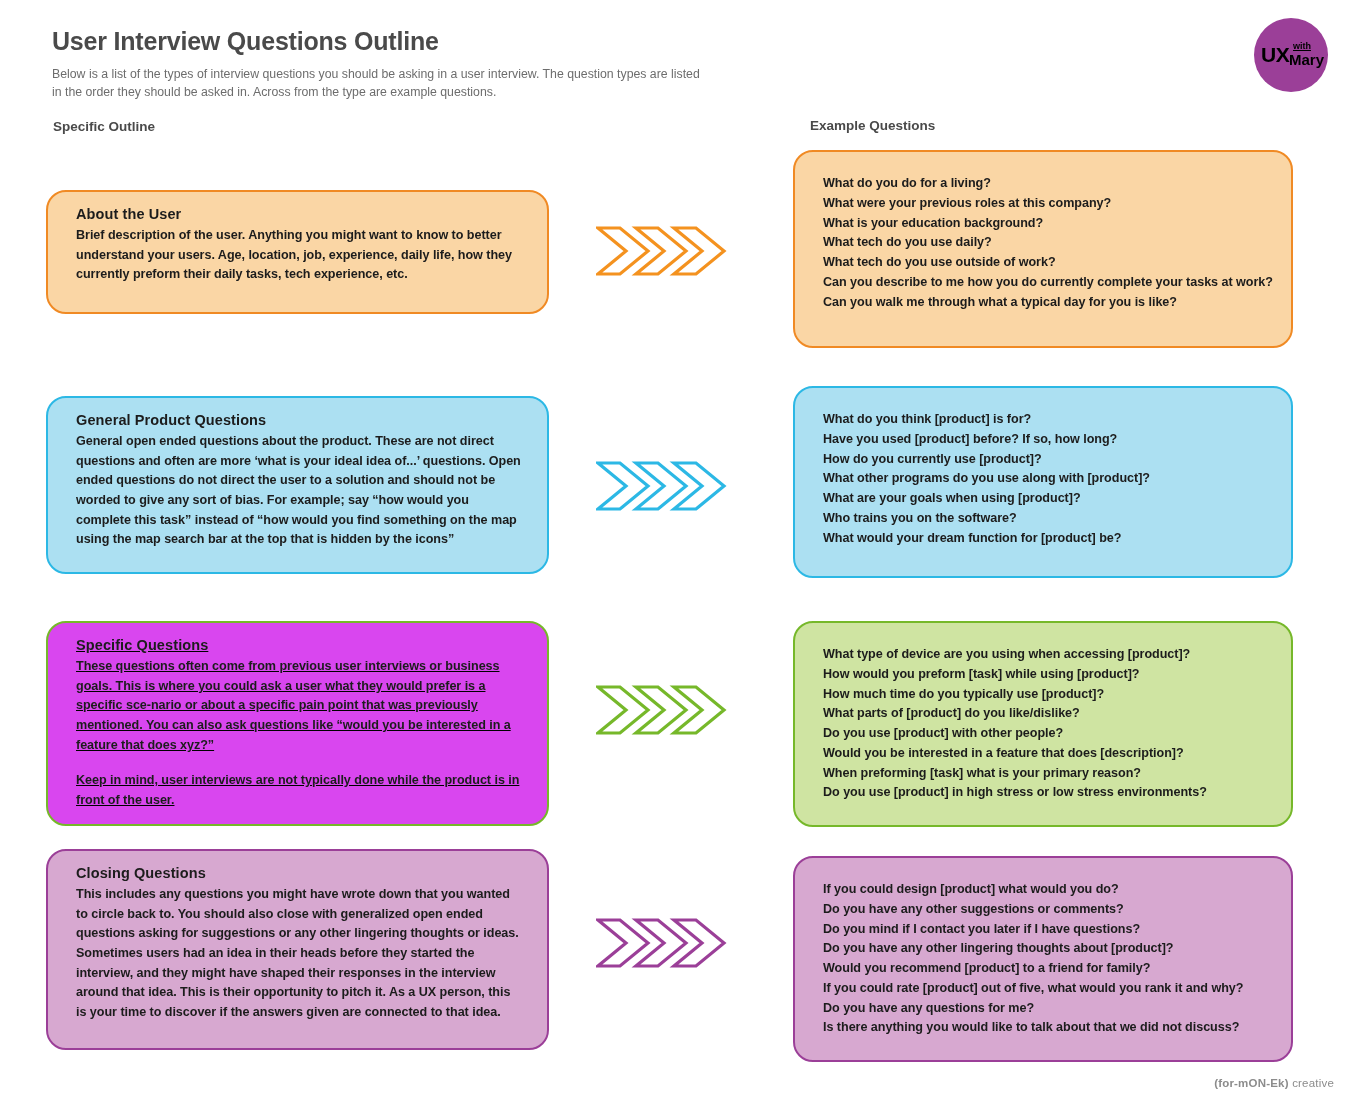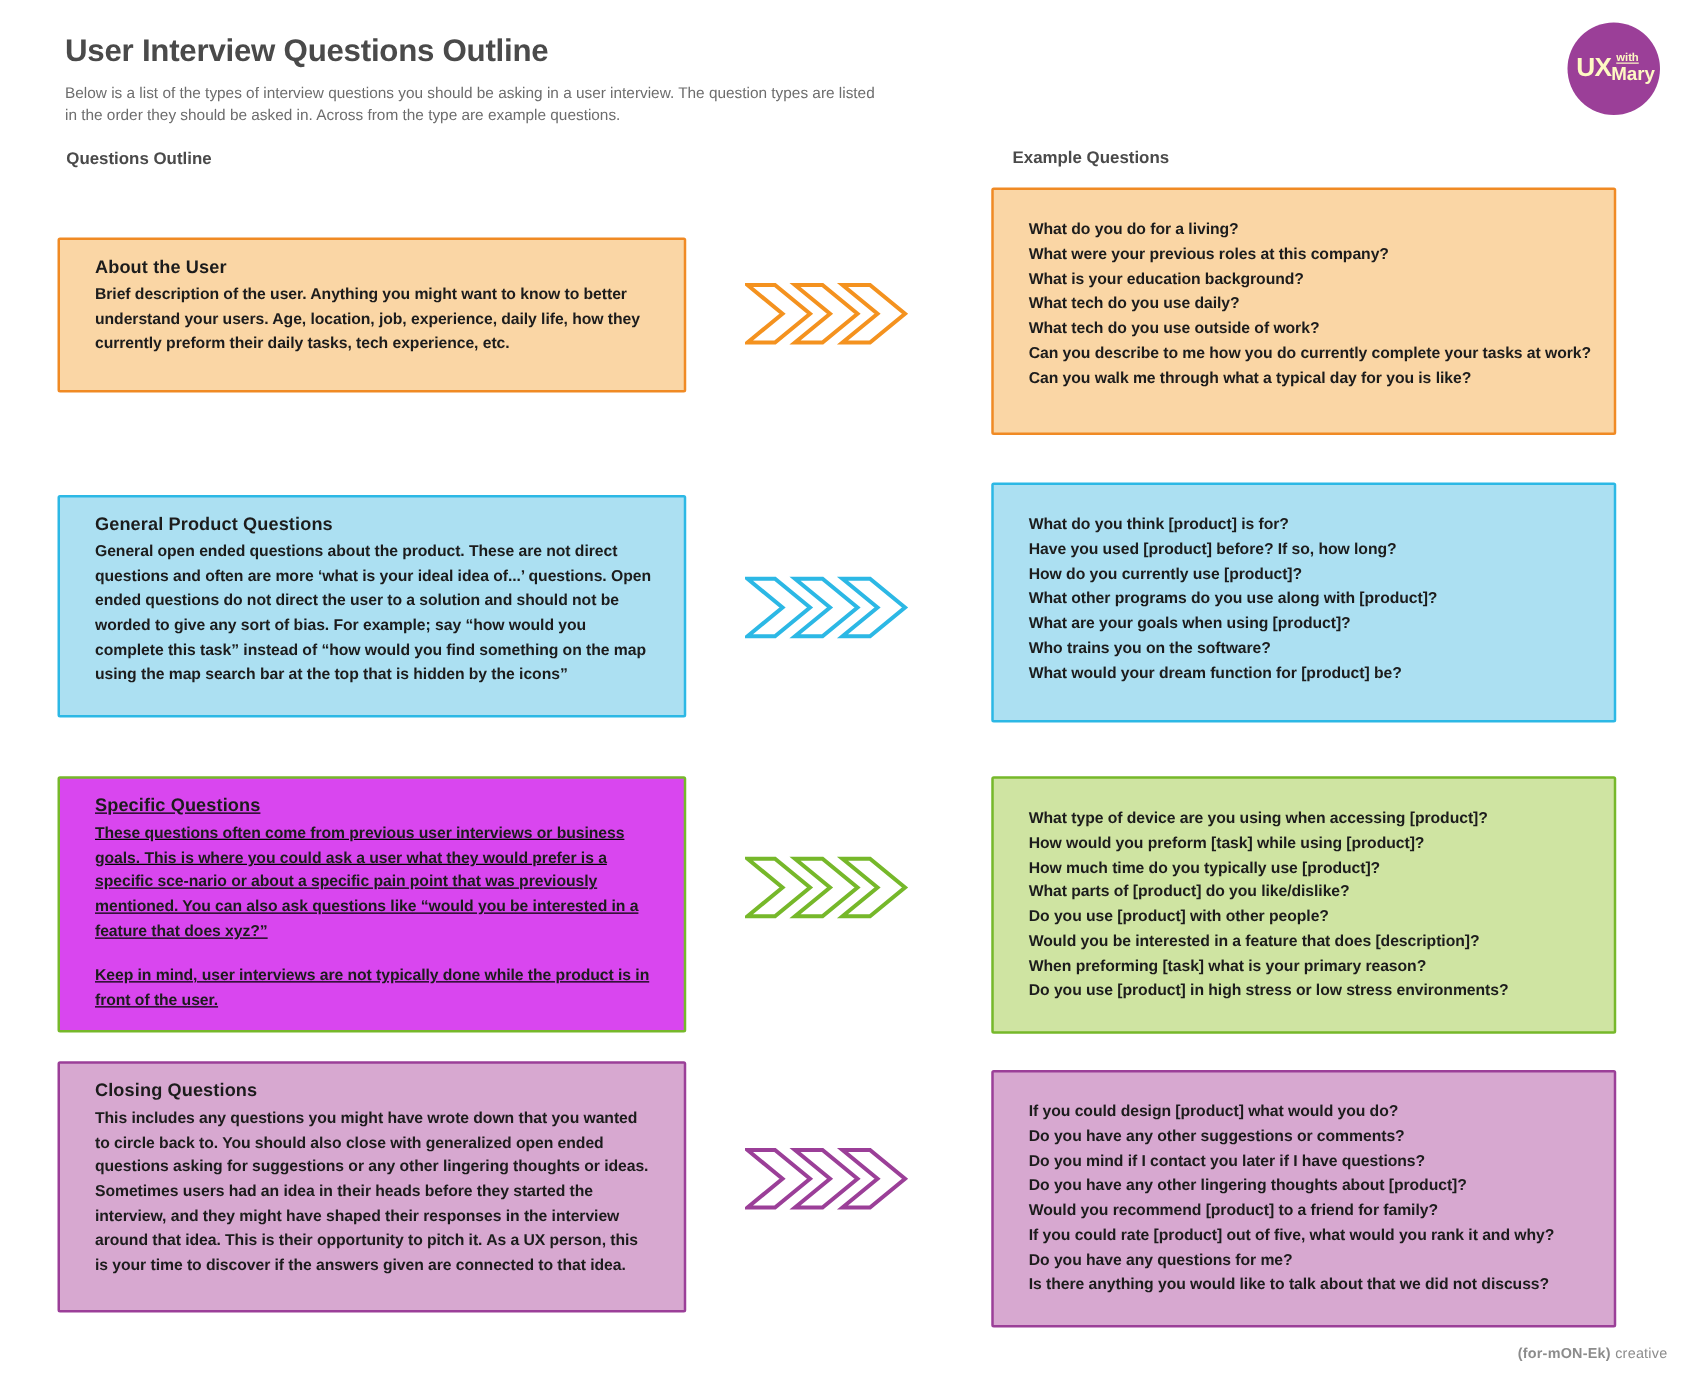--- a/index.html
+++ b/index.html
@@ -54,21 +54,21 @@
     border-radius: 50%;
     background: #9b3f98;
     display: flex;
     align-items: center;
     justify-content: center;
   }
   .logo-inner {
     position: relative;
     width: 62px;
     height: 40px;
-    color: #fef9c3;
+    color: #000000;
     text-align: center;
   }
   .logo-ux {
     position: absolute;
     left: 1px;
     top: 9px;
     font-size: 21px;
     font-weight: bold;
     line-height: 1;
     letter-spacing: -0.5px;
@@ -105,21 +105,21 @@
   .rows { position: absolute; left: 0; top: 0; width: 100%; height: 100%; }
 
   .row {
     position: absolute;
     left: 0;
     width: 1358px;
   }
 
   .card {
     position: absolute;
-    border-radius: 2px;
+    border-radius: 20px;
     border-width: 2px;
     border-style: solid;
     padding: 14px 26px 14px 28px;
   }
 
   .card.outline {
     left: 46px;
     width: 503px;
   }
 
@@ -186,21 +186,21 @@
   </div>
 
   <div class="logo">
     <div class="logo-inner">
       <span class="logo-ux">UX</span>
       <span class="logo-with">with</span>
       <span class="logo-mary">Mary</span>
     </div>
   </div>
 
-  <div class="col-head left">Questions Outline</div>
+  <div class="col-head left">Specific Outline</div>
   <div class="col-head right">Example Questions</div>
 
   <div class="rows" id="rows">
       <div class="row" style="top: 0px;">
         <div class="card outline" style="top: 190px; min-height: 124px; background: rgb(250, 214, 165); border-color: rgb(240, 138, 36);">
           <div class="card-title">About the User</div>
           <div class="card-body">
             <p>Brief description of the user. Anything you might want to know to better understand your users. Age, location, job, experience, daily life, how they currently preform their daily tasks, tech experience, etc.</p>
           </div>
         </div>

